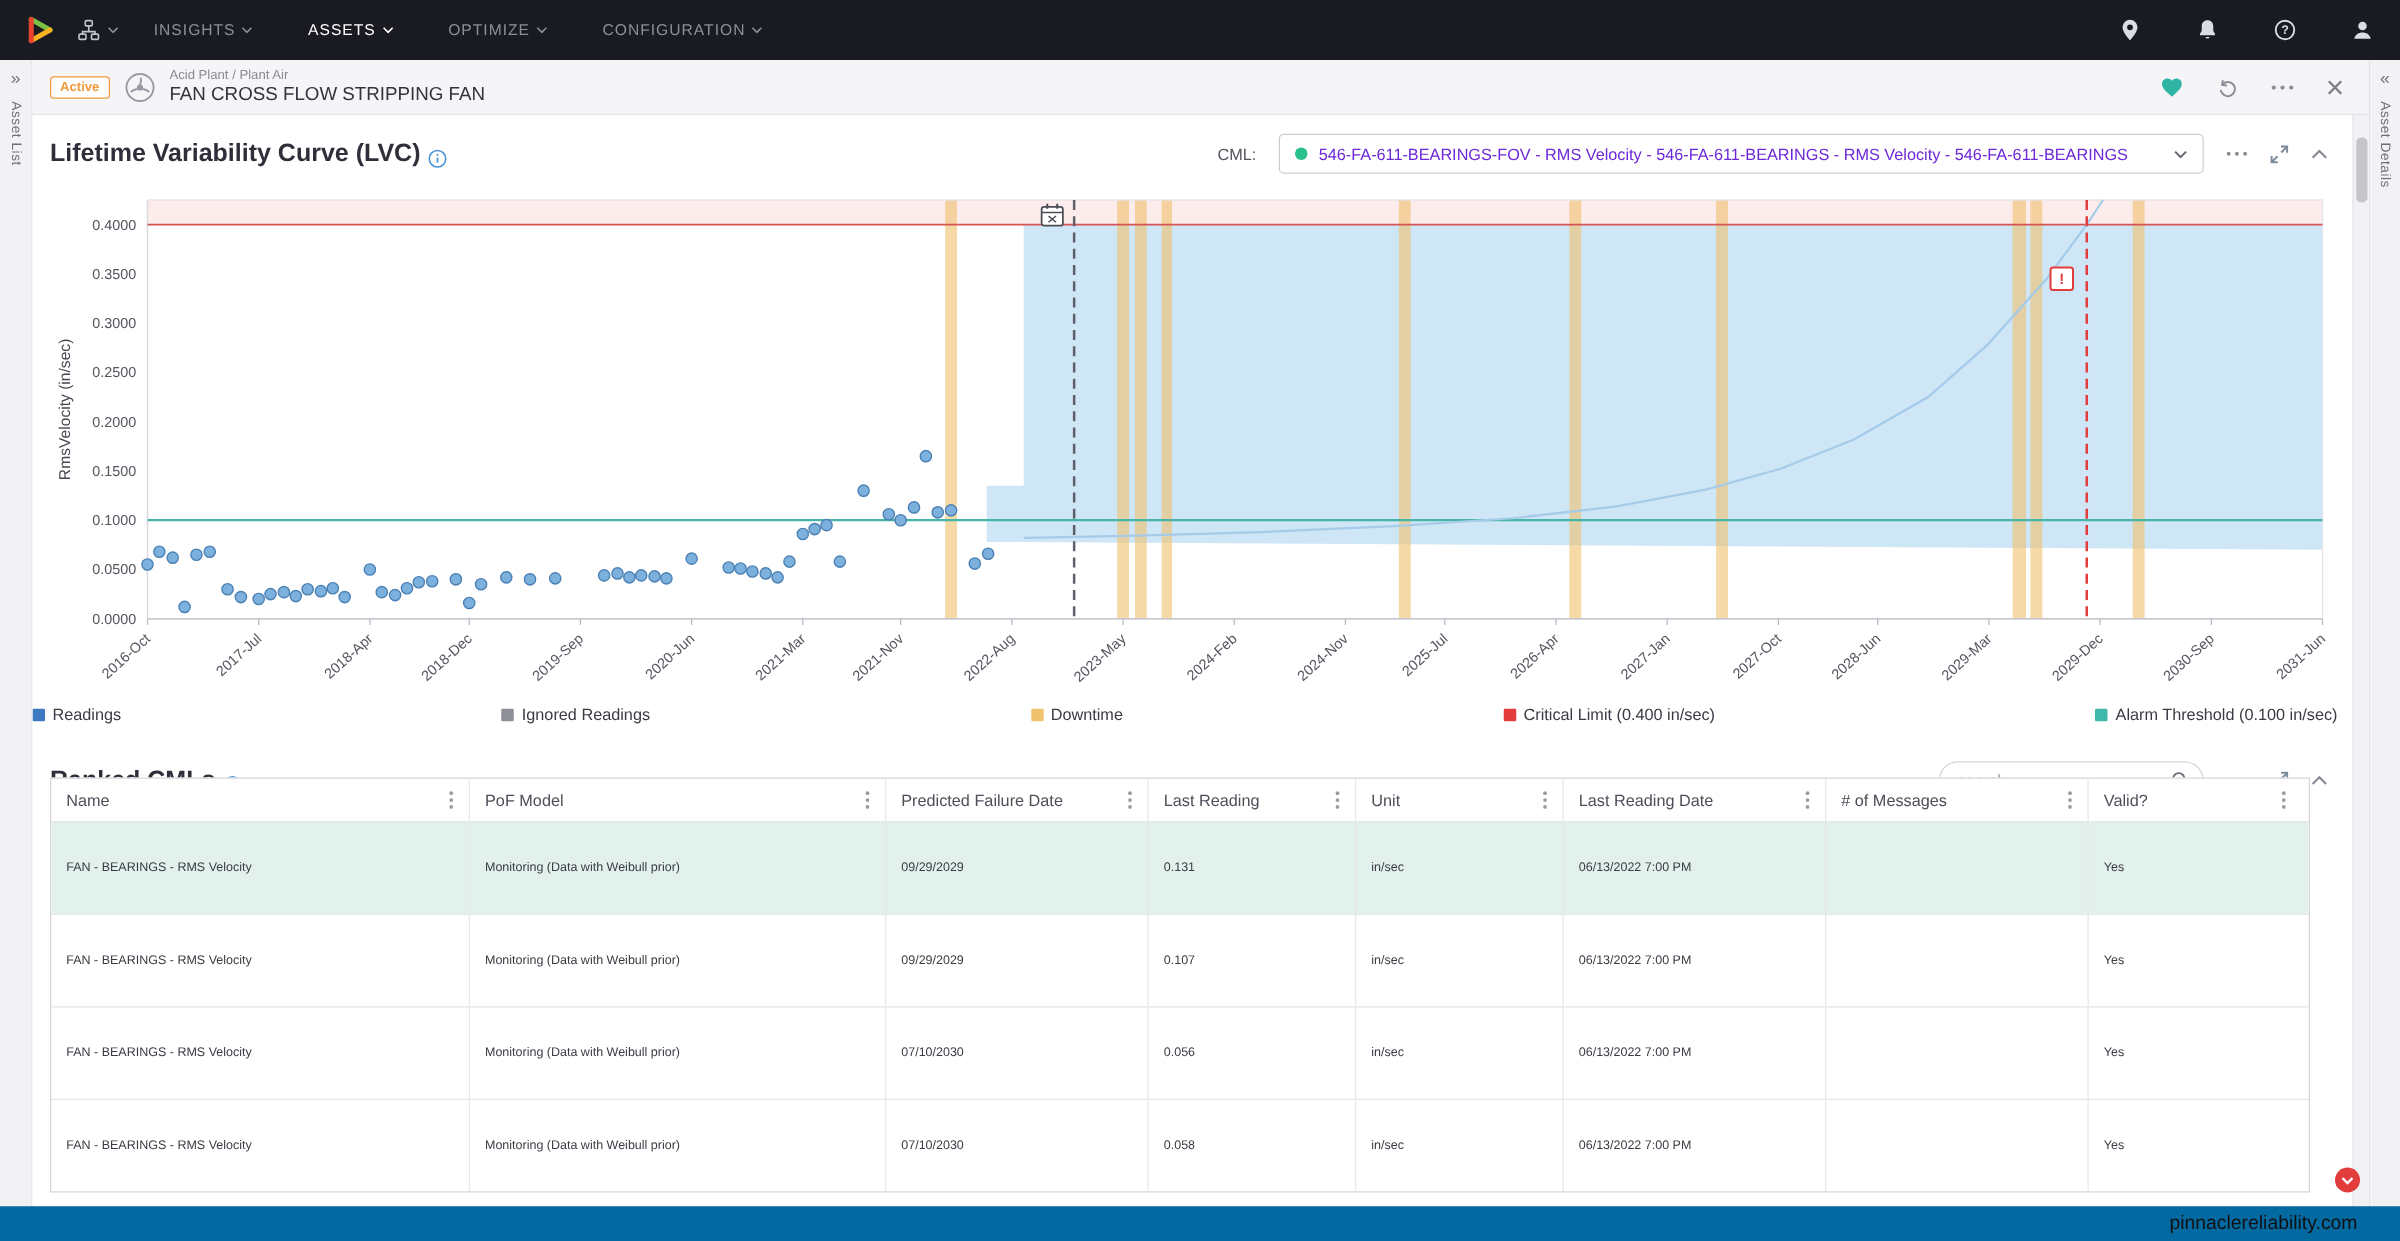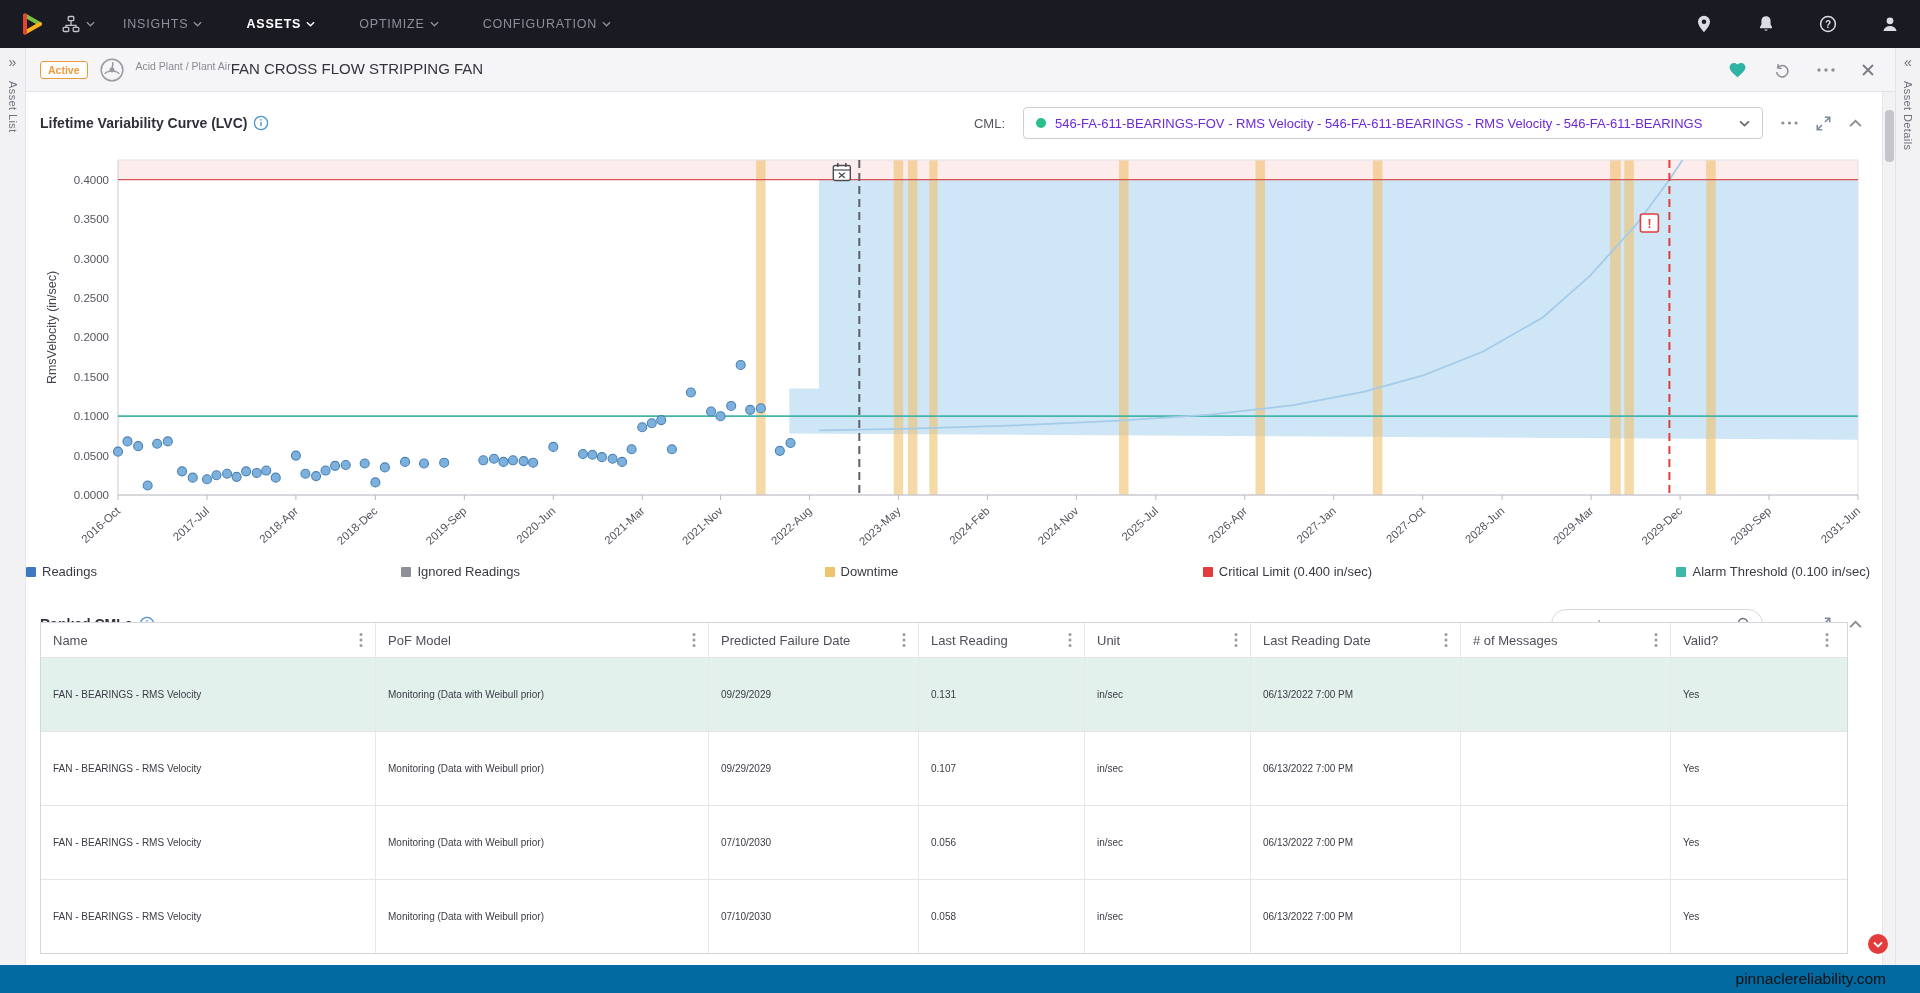--- a/index.html
+++ b/index.html
@@ -9,54 +9,54 @@
   .app{position:relative;width:1920px;height:993px;background:#fff;}
 
   
   .topnav{position:absolute;top:0;left:0;right:0;height:48px;background:#1a1a23;
     display:flex;align-items:center;padding:0 20px;}
   .logo{display:flex;align-items:center;margin-right:18px;cursor:pointer}
   .nav-hier{display:flex;align-items:center;gap:6px;margin-right:28px;cursor:pointer;color:#8f8f9b}
   .nav-items{display:flex;gap:44px;align-items:center}
   .nav-item{display:flex;align-items:center;gap:5px;font-size:12.5px;letter-spacing:.8px;
     color:#8f8f9b;font-weight:500;cursor:pointer}
-  .nav-item.active{color:#ffffff;font-weight:700}
+  .nav-item.active{color:#ffffff;font-weight:400}
   .topnav-right{margin-left:auto;display:flex;gap:42px;align-items:center}
   .tn-ic{cursor:pointer;display:flex;align-items:center}
 
   
   .body-row{position:absolute;top:48px;left:0;right:0;bottom:0;display:flex}
   .strip{width:26px;background:#f2f2f5;display:flex;flex-direction:column;align-items:center;
     padding-top:7px;gap:12px}
   .strip-left{border-right:1px solid #e3e3e7}
   .strip-right{width:25px;border-left:1px solid #e3e3e7}
   .strip .caret{color:#6f6f7a;font-size:14px;cursor:pointer;line-height:1}
   .vlabel{writing-mode:vertical-rl;font-size:11px;color:#6f6f7a;letter-spacing:.4px;cursor:pointer}
   .main-col{flex:1;display:flex;flex-direction:column;min-width:0}
 
   
   .asset-bar{height:44px;background:#f5f5f7;border-bottom:1px solid #e3e3e7;display:flex;
     align-items:center;padding:0 14px;gap:11px}
   .badge{border:1px solid #ef9a3d;color:#ef9a3d;background:#fff;font-size:10.5px;font-weight:700;
     padding:2px 7px;border-radius:3px}
   .fan-ic{display:flex;align-items:center}
-  .asset-text{display:flex;line-height:1.25}
+  .asset-text{display:flex;flex-direction:column;line-height:1.25}
   .crumb{font-size:10.5px;color:#8a8a94;cursor:pointer}
   .atitle{font-size:15px;color:#33333d;font-weight:500}
   .asset-actions{margin-left:auto;display:flex;gap:26px;align-items:center;padding-right:6px}
   .aa-ic{cursor:pointer;display:flex;align-items:center}
 
   .lower{flex:1;display:flex;min-height:0}
   .content{position:relative;flex:1;background:#fff;overflow:hidden}
   .vscroll{width:13px;background:#f2f2f4;border-left:1px solid #e6e6ea;position:relative;cursor:pointer}
   .vthumb{position:absolute;top:18px;left:2px;width:9px;height:52px;background:#c5c5cb;border-radius:4px;cursor:pointer}
 
   
   .lvc-row{position:absolute;top:14px;left:14px;right:20px;height:34px;display:flex;align-items:center}
-  .sec-title{font-size:14px;font-weight:700;color:#2f2f3a;display:flex;align-items:flex-end;gap:6px}
+  .sec-title{font-size:20px;font-weight:700;color:#2f2f3a;display:flex;align-items:flex-end;gap:6px}
   .info-ic{cursor:pointer;display:flex;align-items:center}
   .right-cluster{margin-left:auto;display:flex;align-items:center;gap:18px}
   .cml-label{font-size:13px;color:#55555f}
   .cml-select{width:740px;height:32px;border:1px solid #cdcdd4;border-radius:4px;background:#fff;
     display:flex;align-items:center;gap:9px;padding:0 12px;cursor:pointer}
   .cml-dot{width:10px;height:10px;border-radius:50%;background:#27c08a;flex:none}
   .cml-text{font-size:13px;color:#6d28d9;white-space:nowrap;overflow:hidden;text-overflow:ellipsis;flex:1}
   .sm-ic{cursor:pointer;display:flex;align-items:center}
 
   

